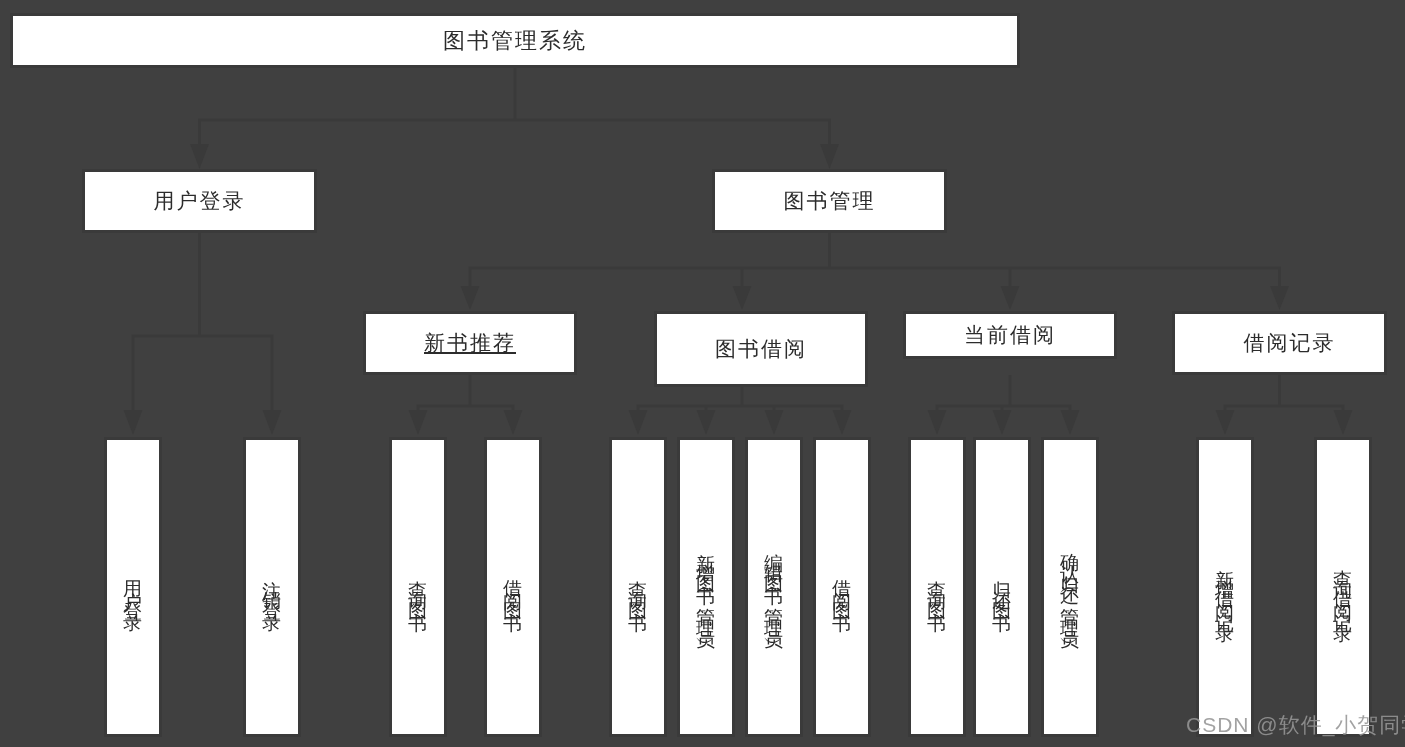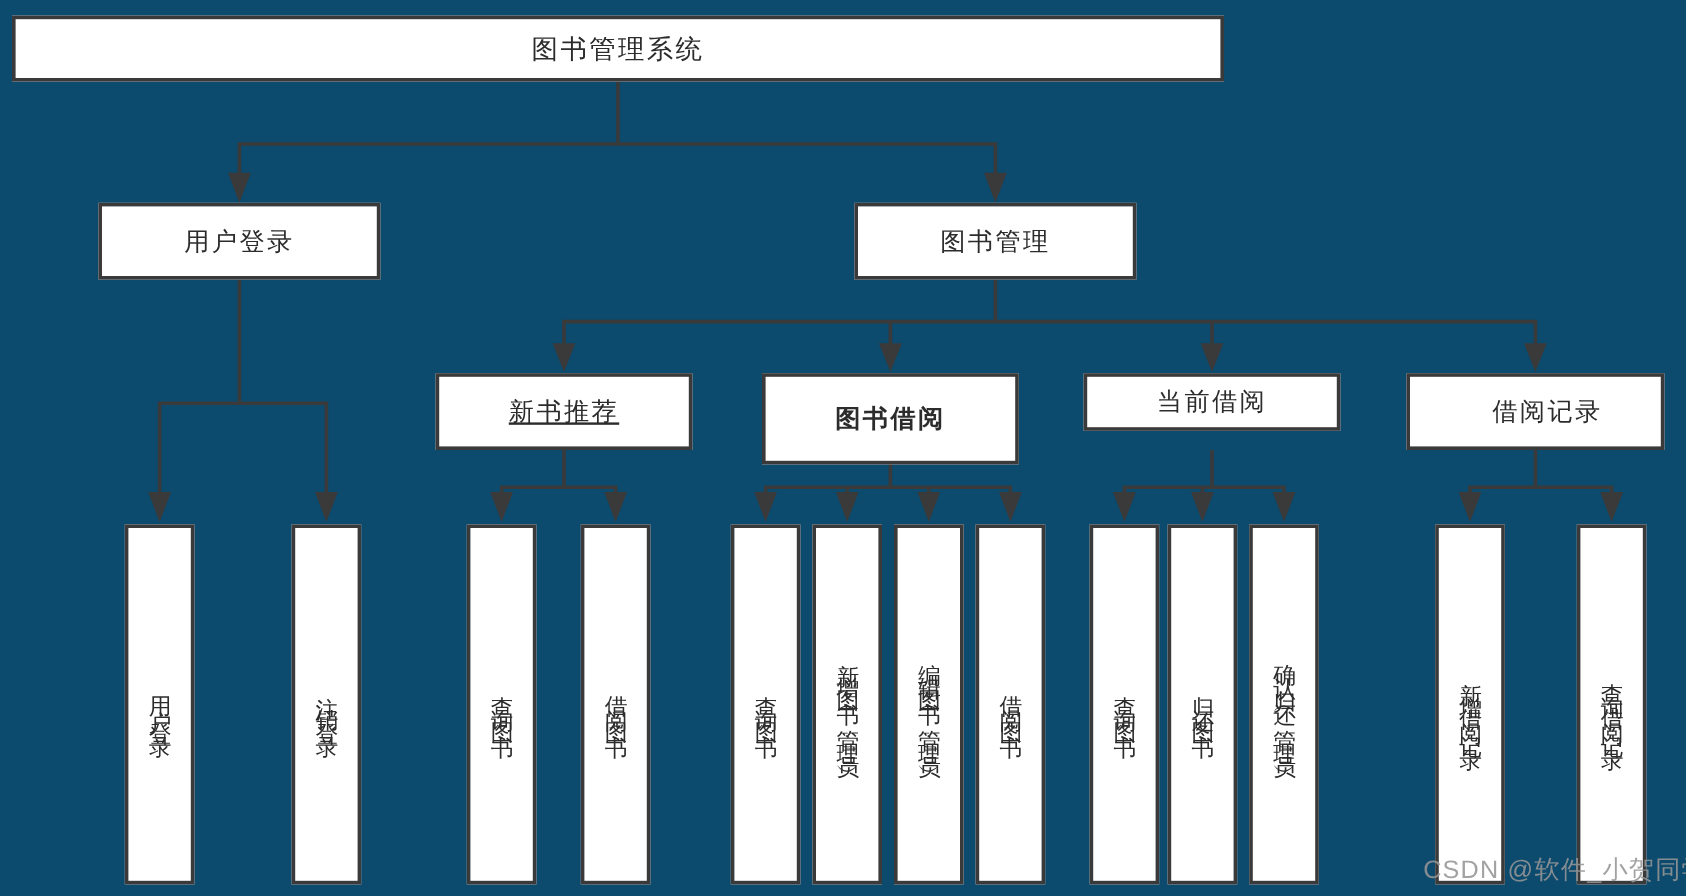--- a/index.html
+++ b/index.html
@@ -6,21 +6,21 @@
     --line:#3a3a3a;
     --text:#2c2c2c;
     --wm:#969696;
   }
   html,body{margin:0;padding:0;background:#ffffff;}
   body{font-family:"Liberation Sans","DejaVu Sans",sans-serif;}
   .stage{
     position:relative;
     width:1405px;
     height:747px;
-    background:#0c4a6e;
+    background:#404040;
     overflow:hidden;
   }
   .wires{position:absolute;left:0;top:0;}
   .box{
     position:absolute;
     box-sizing:border-box;
     border:3px solid var(--line);
     background:#ffffff;
     display:flex;
     align-items:center;
@@ -114,21 +114,21 @@
   <div class="box" style="left:82px;top:169px;width:235px;height:64px;">
     <span>用户登录</span>
   </div>
   <div class="box" style="left:712px;top:169px;width:235px;height:64px;">
     <span>图书管理</span>
   </div>
 
   <div class="box" style="left:363px;top:311px;width:214px;height:64px;text-decoration:underline;">
     <span>新书推荐</span>
   </div>
-  <div class="box" style="left:635px;top:311px;width:214px;height:76px;font-weight:bold;">
+  <div class="box" style="left:654px;top:311px;width:214px;height:76px;">
     <span>图书借阅</span>
   </div>
   <div class="box" style="left:903px;top:311px;width:214px;height:48px;">
     <span>当前借阅</span>
   </div>
   <div class="box" style="left:1172px;top:311px;width:215px;height:64px;padding-left:20px;">
     <span>借阅记录</span>
   </div>
 
   <div class="vbox" style="left:104px;">

